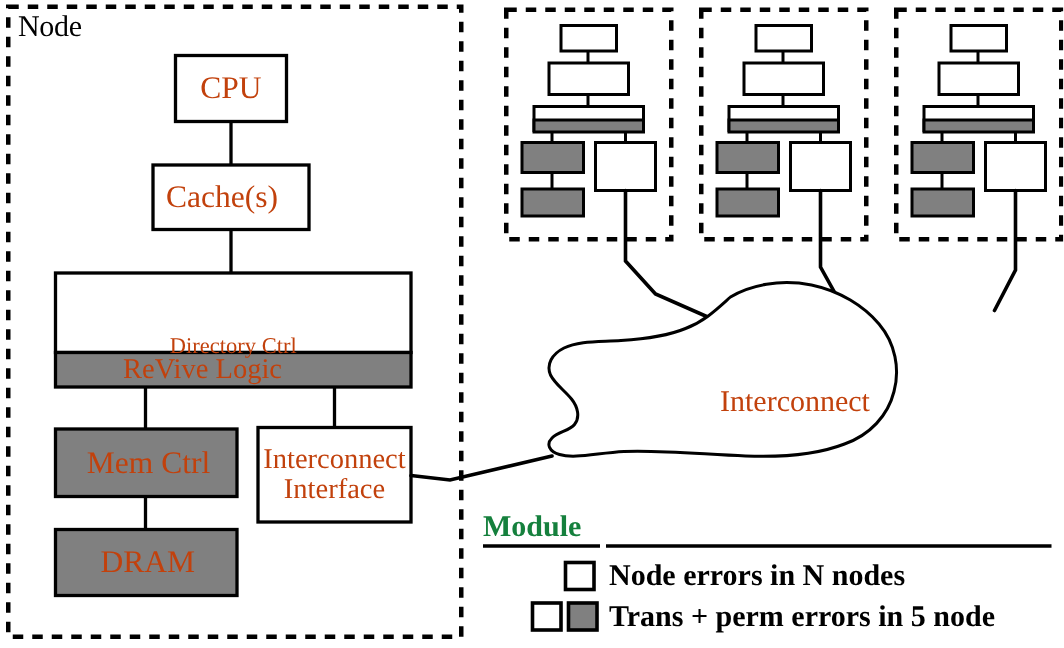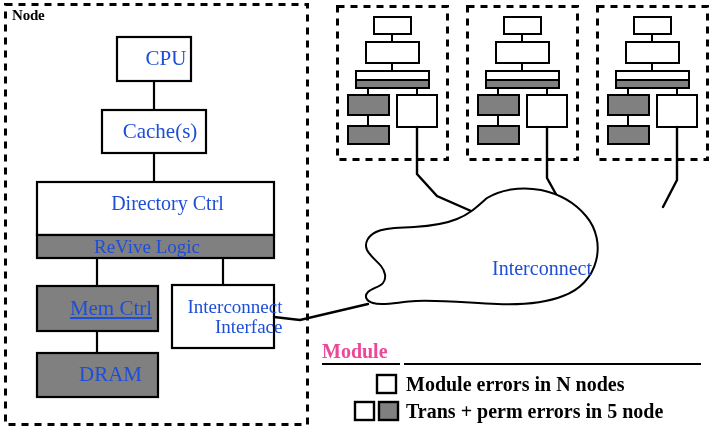--- a/index.html
+++ b/index.html
@@ -22,51 +22,50 @@
     position: absolute;
     left: 0;
     top: 0;
     width: 709px;
     height: 432px;
   }
   .node-label {
     position: absolute;
     left: 12px;
     top: 8px;
-    font-size: 15px;
-    font-weight: bold;
+    font-size: 20px;
+    font-weight: normal;
     font-family: "Liberation Serif", "DejaVu Serif", serif;
     color: #000000;
     letter-spacing: -0.2px;
     line-height: 1;
   }
   .box-text {
     position: absolute;
     display: flex;
     align-items: center;
     justify-content: center;
-    text-align: right;
-    color: #1d4ed8;
+    text-align: center;
+    color: #c2410c;
     font-family: "Liberation Serif", "DejaVu Serif", serif;
     line-height: 1.04;
     pointer-events: none;
-    margin-left: 12px;
   }
   .t-cpu        { left: 117px; top: 37px;  width: 74px;  height: 44px; font-size: 21px; }
   .t-cache      { left: 102px; top: 110px; width: 92px; height: 43px; font-size: 21px; }
-  .t-dirctrl    { left: 37px;  top: 169px; width: 237px; height: 68px; font-size: 20px; }
+  .t-dirctrl    { left: 37px;  top: 198px; width: 237px; height: 68px; font-size: 15px; }
   .t-revive     { left: 37px;  top: 235px; width: 196px; height: 23px; font-size: 19px; }
-  .t-memctrl    { left: 37px;  top: 286px; width: 124px; height: 45px; font-size: 21px; text-decoration: underline; }
+  .t-memctrl    { left: 37px;  top: 286px; width: 124px; height: 45px; font-size: 21px; }
   .t-dram       { left: 37px;  top: 353px; width: 123px; height: 44px; font-size: 21px; }
   .t-icinterface{ left: 172px; top: 285px; width: 102px; height: 63px; font-size: 19px; }
   .t-interconnect { left: 480px; top: 255px; width: 160px; height: 26px; font-size: 20px; justify-content: flex-start; }
 
   .legend-head {
     position: absolute;
-    color: #ec4899;
+    color: #15803d;
     font-family: "Liberation Serif", "DejaVu Serif", serif;
     font-weight: bold;
     font-size: 20px;
     line-height: 1;
     white-space: nowrap;
   }
   .lh-module  { left: 322px; top: 341px; }
   .lh-recover { left: 404px; top: 341px; }
 
   .legend-row-text {
@@ -205,16 +204,16 @@
     <div>
       <div>Interconnect</div>
       <div>Interface</div>
     </div>
   </div>
 
   <div class="box-text t-interconnect">Interconnect</div>
 
   <div class="legend-head lh-module">Module</div>
 
-  <div class="legend-row-text lr1">Module errors in N nodes</div>
+  <div class="legend-row-text lr1">Node errors in N nodes</div>
   <div class="legend-row-text lr2">Trans + perm errors in 5 node</div>
 
 </div>
 
 </body></html>

